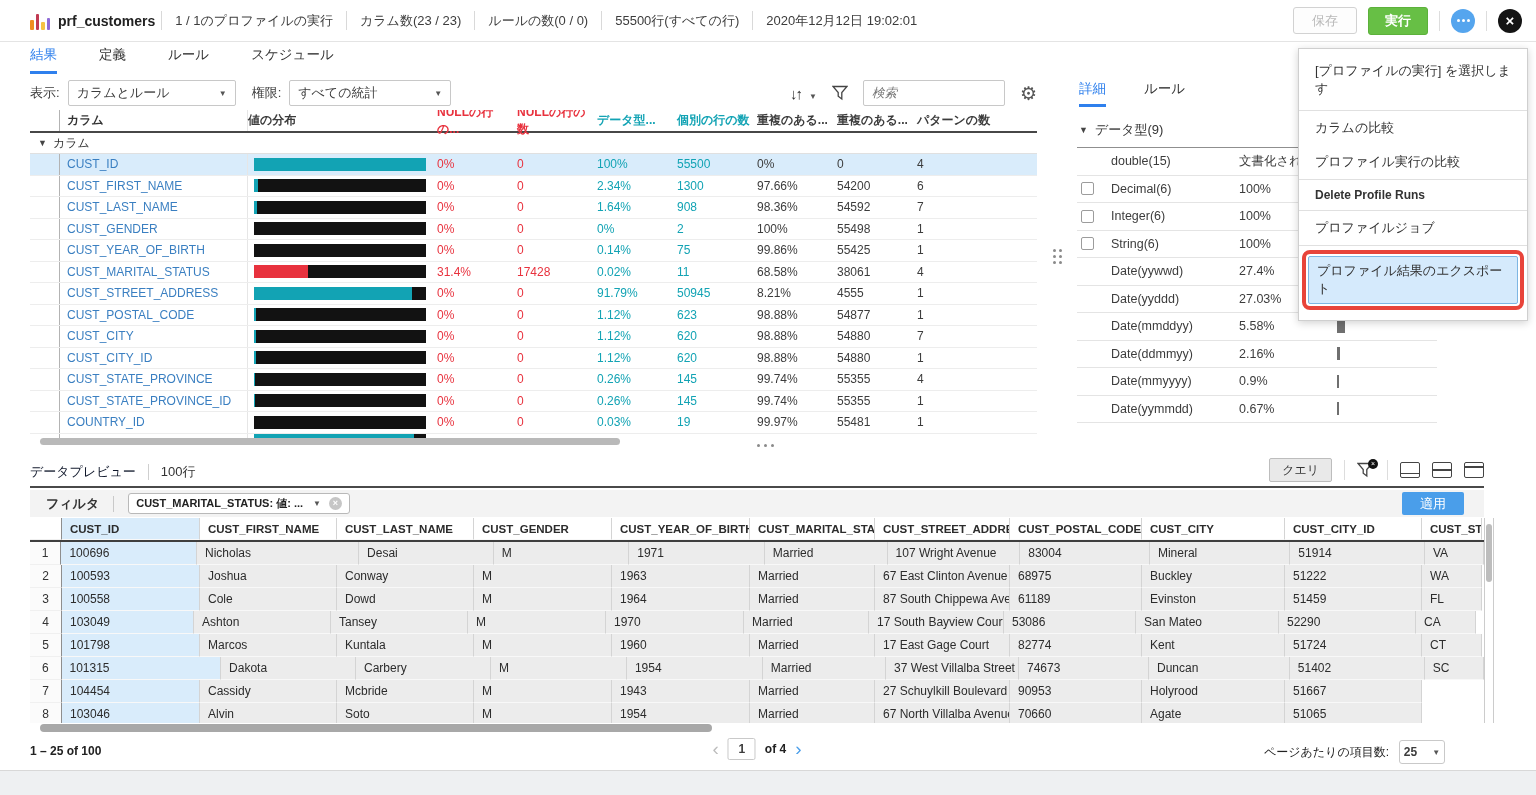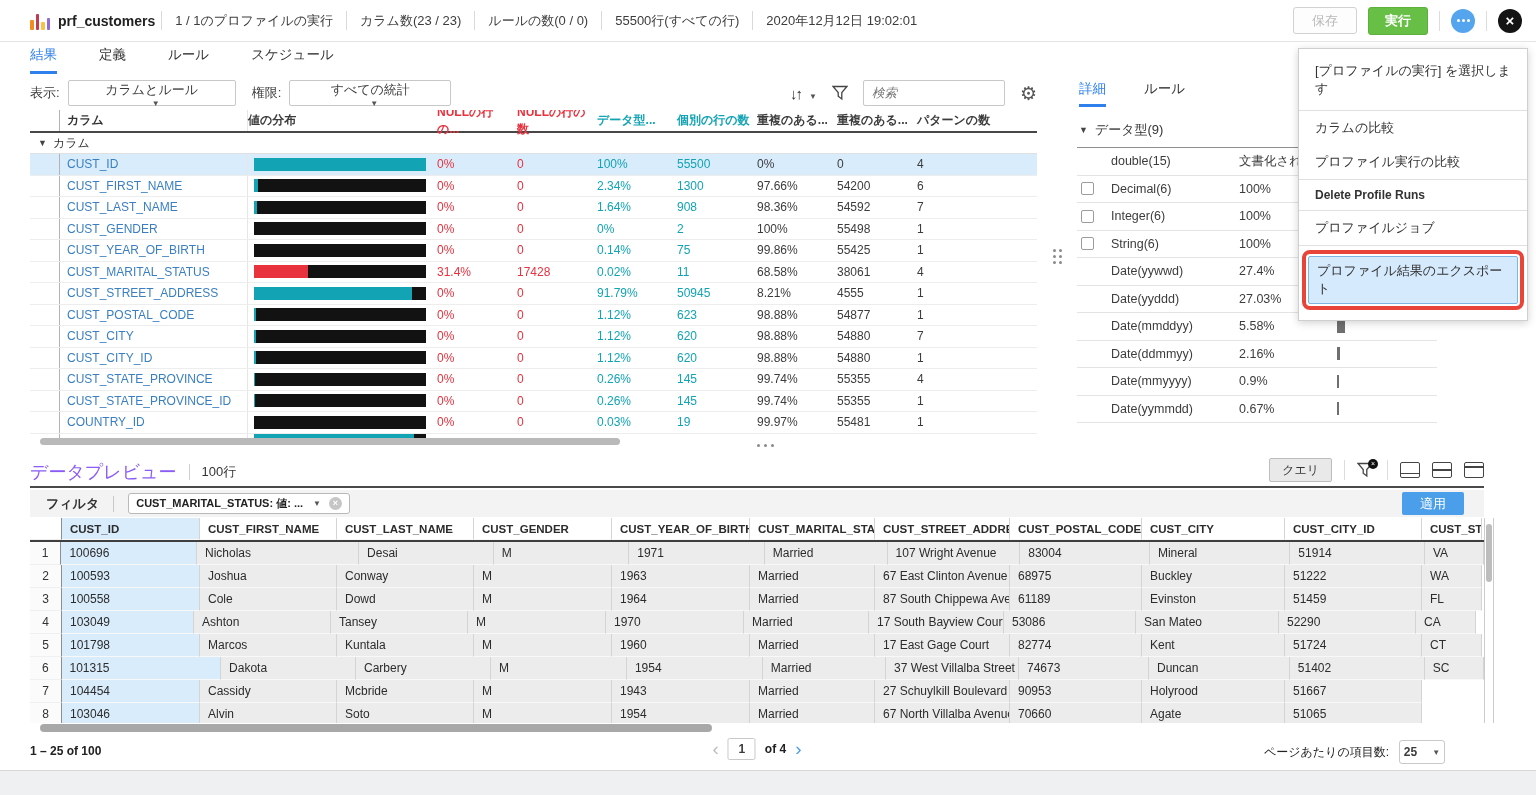--- a/index.html
+++ b/index.html
@@ -29,21 +29,21 @@
 
   
   .tabs { position:absolute; left:30px; top:46px; display:flex; gap:42px; height:28px; }
   .tab { font-size:13.5px; color:#333; padding-bottom:16px; cursor:default; }
   .tab.active { color:#2f80ed; border-bottom:3px solid #2f80ed; }
 
   
   .toolbar { position:absolute; left:30px; top:78px; width:1007px; height:30px; display:flex; align-items:center; }
   .tb-label { font-size:13px; margin-right:8px; }
   .select { height:26px; border:1px solid #c8c8c8; border-radius:2px; background:#fff; display:flex;
-            align-items:center; justify-content:space-between; padding:0 8px; font-size:13px;flex-direction:column; }
+            align-items:center; justify-content:space-between; padding:0 8px; font-size:13px; }
   .sel-view { width:168px; margin-right:16px; } .sel-perm { width:162px; }
   .caret { font-size:8px; color:#555; margin-left:8px; }
   .toolbar-right { margin-left:auto; display:flex; align-items:center; gap:15px; }
   .sort-ic { font-size:15px; color:#333; letter-spacing:-2px; }
   .sort-ic .caret{ letter-spacing:0; }
   .funnel { width:16px; height:16px; }
   .search-box { width:142px; height:26px; border:1px solid #c8c8c8; border-radius:2px; font-style:italic;
                 font-size:12.5px; color:#888; padding:0 8px; font-family:inherit; }
   .gear { font-size:19px; color:#555; font-family:"DejaVu Sans",sans-serif; line-height:1; }
 
@@ -92,21 +92,21 @@
   .menu-title { padding:13px 16px 12px; font-size:13px; color:#333; }
   .menu-divider { border-top:1px solid #e0e0e0; }
   .menu-item { padding:8px 16px; font-size:13px; color:#333; }
   .menu-item.bold { font-weight:bold; font-size:12px; }
   .menu-item.hl { background:#d5eafc; border:1px solid #7db6e3; border-radius:2px; margin:10px 9px 4px;
                   padding:5px 8px; outline:4px solid #e8443a; outline-offset:2px; }
 
   
   .pv-titlebar { position:absolute; left:30px; top:458px; width:1454px; height:30px; display:flex; align-items:center;
                  border-bottom:2px solid #4a4a4a; }
-  .pv-title { font-size:18px; color:#8b5cf6; }
+  .pv-title { font-size:13px; color:#0f172a; }
   .pv-sep { width:1px; height:16px; background:#cfcfcf; margin:0 12px; }
   .pv-count { font-size:13px; color:#333; }
   .pv-right { margin-left:auto; display:flex; align-items:center; gap:12px; padding-bottom:4px; }
   .btn-query { height:24px; padding:0 12px; background:#e9e9e9; border:1px solid #bdbdbd; border-radius:2px; font-size:12px; color:#333; }
   .funnel-badge { position:relative; width:18px; height:17px; }
   .fb-dot { position:absolute; right:-3px; top:-3px; width:10px; height:10px; background:#111; border-radius:50%;
             color:#fff; font-size:7px; line-height:10px; text-align:center; }
   .layout-ic { width:20px; height:16px; border:1.5px solid #444; border-radius:2px; position:relative; }
   .layout-ic i { position:absolute; left:0; right:0; height:1.5px; background:#444; display:block; }
   .li-b i { bottom:3px; } .li-m i { top:6px; } .li-t i { top:3px; }

